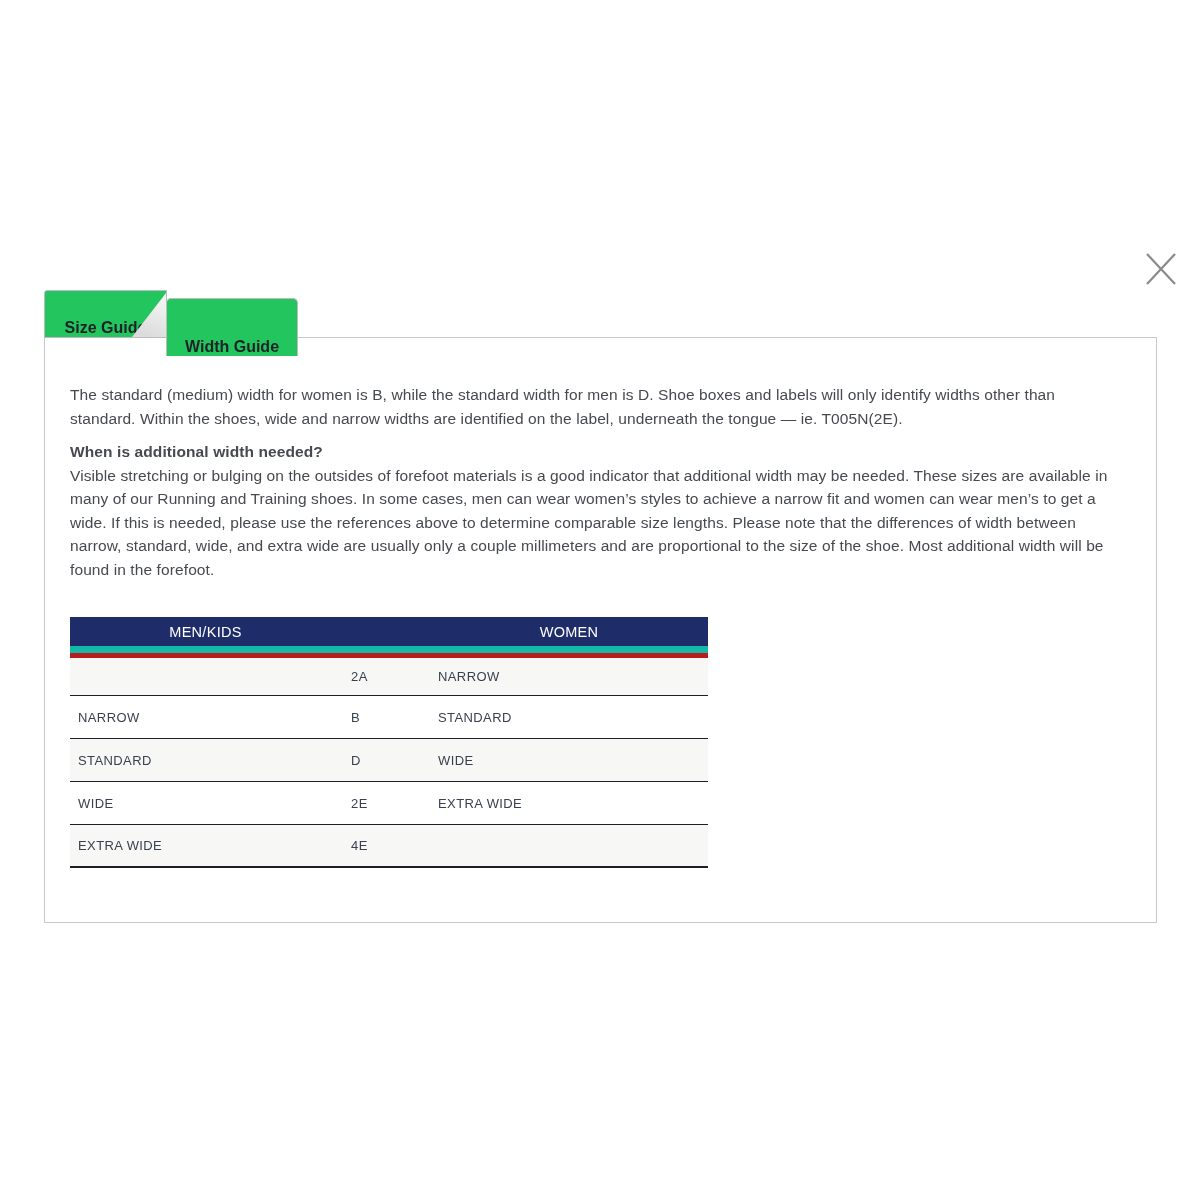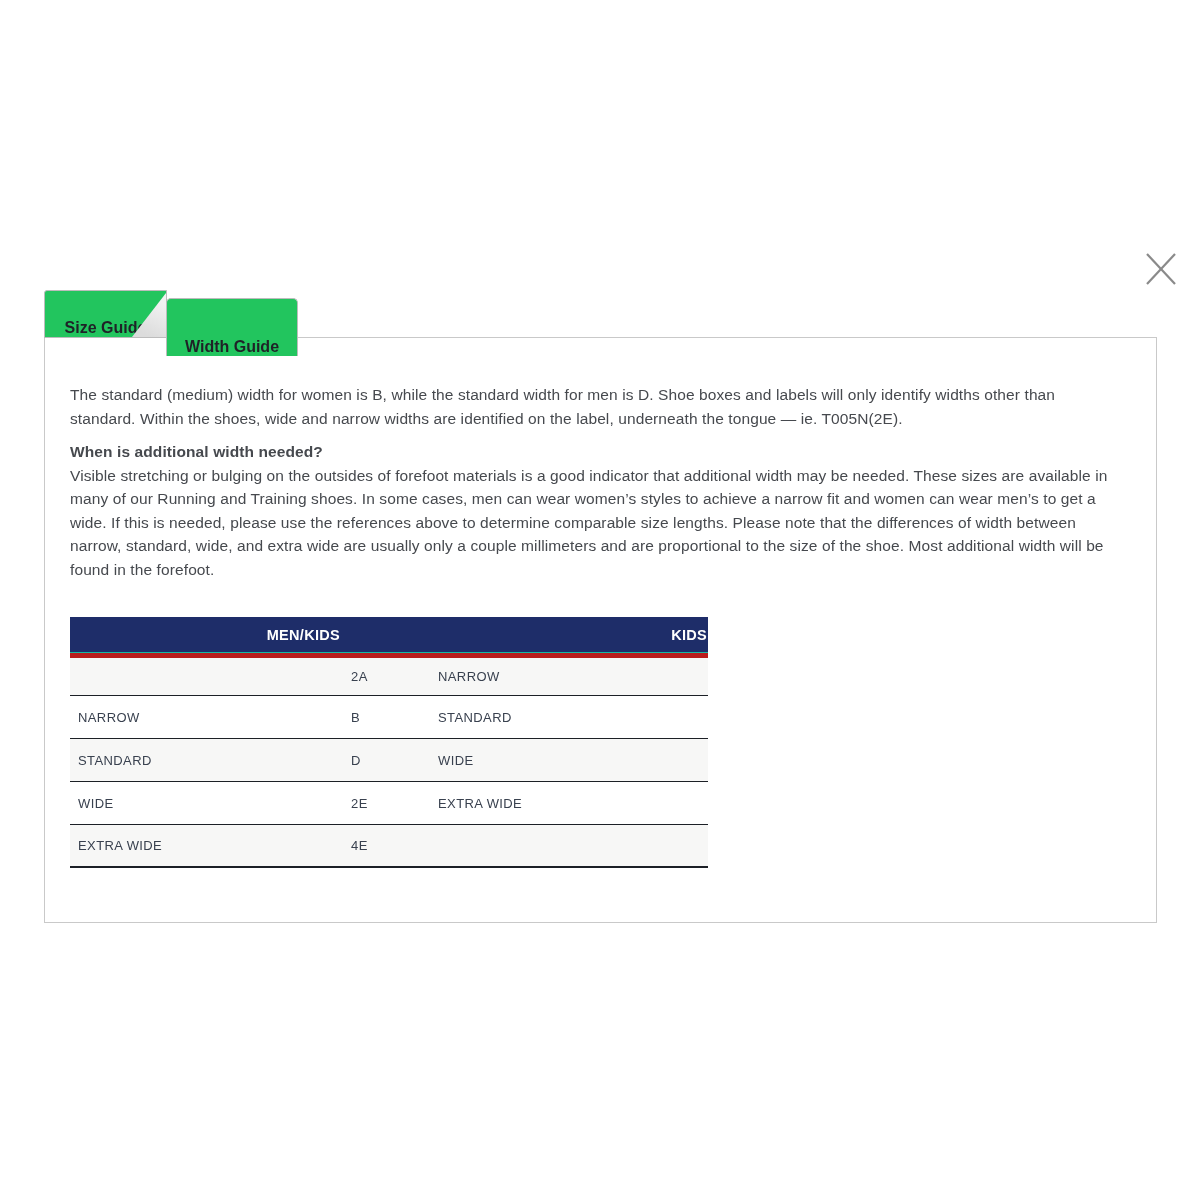--- a/index.html
+++ b/index.html
@@ -97,25 +97,25 @@
     border-spacing: 0;
     table-layout: fixed;
   }
   table.width-table col.c1 { width: 271px; }
   table.width-table col.c2 { width: 89px; }
   table.width-table col.c3 { width: 278px; }
   table.width-table th {
     background: #1e2d69;
     color: #ffffff;
     font-size: 14.5px;
-    font-weight: bold;
+    font-weight: normal;
     letter-spacing: 0.3px;
     height: 36px;
-    text-align: right;
-    border-bottom: 1px solid #14b8a6;
+    text-align: center;
+    border-bottom: 7px solid #14b8a6;
   }
   table.width-table td {
     height: 43px;
     font-size: 13px;
     letter-spacing: 0.4px;
     color: #39414f;
     padding: 0 0 0 8px;
     text-align: left;
     vertical-align: middle;
     border-bottom: 1.5px solid #1c2026;
@@ -156,21 +156,21 @@
   <table class="width-table">
     <colgroup>
         <col class="c1">
         <col class="c2">
         <col class="c3">
       </colgroup>
     <thead>
       <tr>
         <th>MEN/KIDS</th>
         <th></th>
-        <th>KIDS</th>
+        <th>WOMEN</th>
       </tr>
     </thead>
     <tbody>
       <tr>
         <td></td>
         <td class="code">2A</td>
         <td>NARROW</td>
       </tr>
       <tr>
         <td>NARROW</td>

